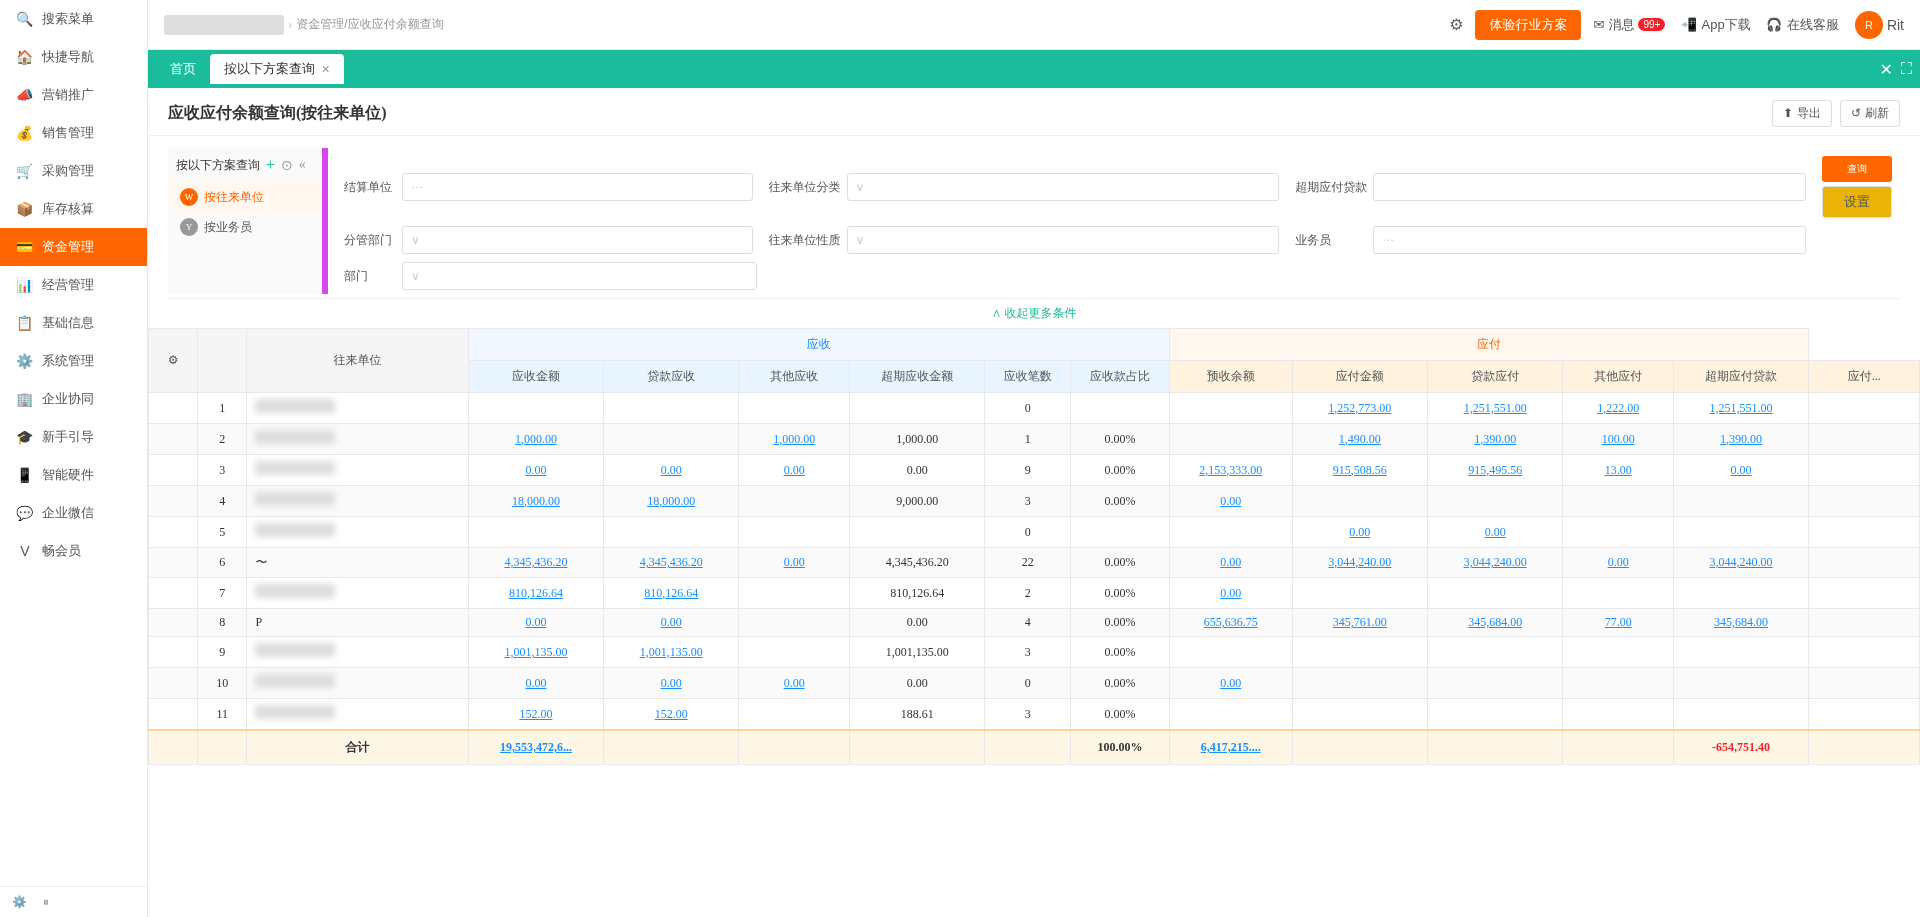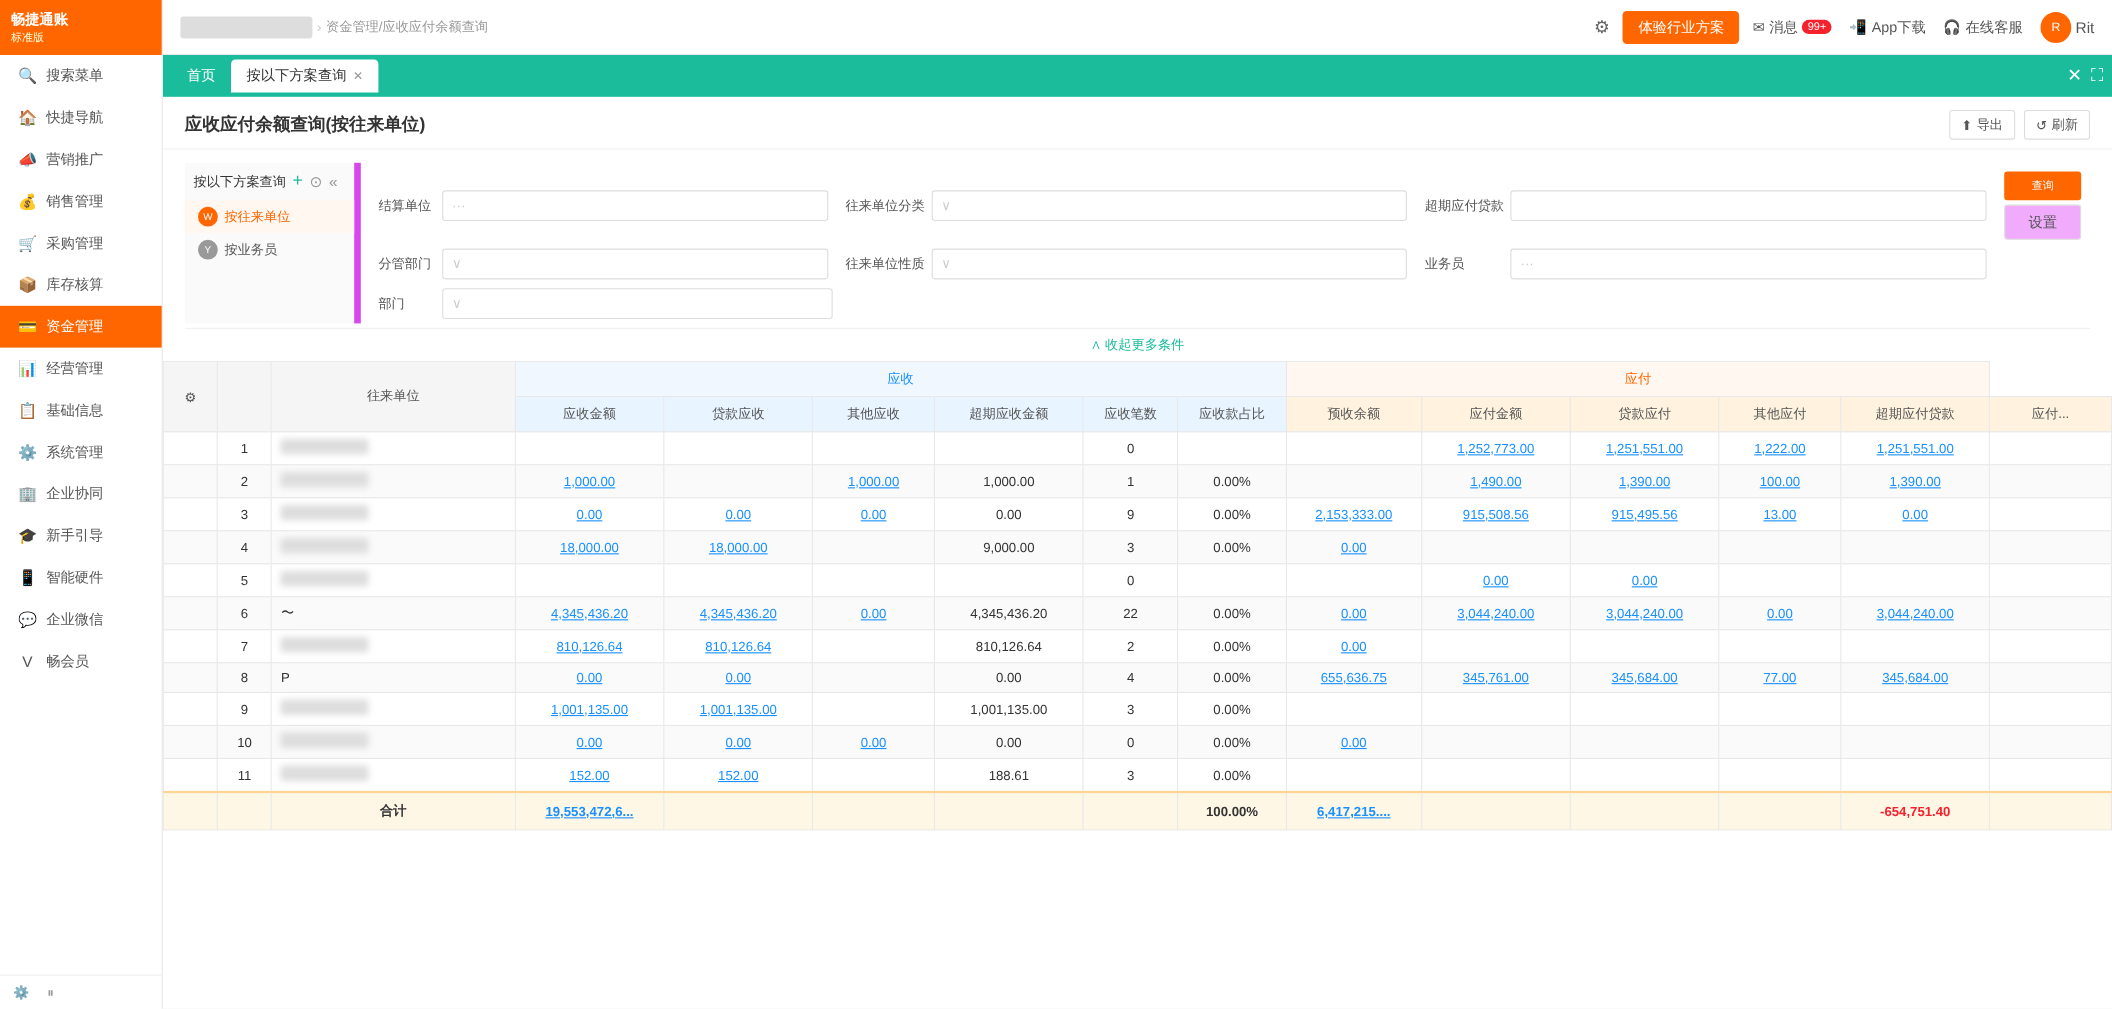--- a/index.html
+++ b/index.html
@@ -56,21 +56,21 @@
     }
     .tab-item.active { background: #fff; color: #333; }
     .tab-home { color: #fff; }
     .tab-close { font-size: 11px; cursor: pointer; color: #999; }
     .tab-bar-right { margin-left: auto; display: flex; align-items: center; gap: 8px; }
     .tab-bar-icon { color: #fff; font-size: 16px; cursor: pointer; }
 
     
     .main-content {
       position: absolute; left: 148px; top: 88px; right: 0; bottom: 0;
-      background: #f5f5f5; overflow: auto;
+      background: #f5f5f5; overflow: auto; font-family: Liberation Serif, serif;
     }
     .page-container { padding: 0; background: #fff; min-height: calc(100% - 0px); }
 
     
     .page-header {
       display: flex; align-items: center; justify-content: space-between;
       padding: 12px 20px 8px 20px; background: #fff; border-bottom: 1px solid #f0f0f0;
     }
     .page-title { font-size: 16px; font-weight: bold; color: #333; }
     .page-actions { display: flex; gap: 8px; }
@@ -110,45 +110,39 @@
     .table-footer { background: #fff7e6; border-top: 2px solid #ffd591; }
     .table-footer td { font-weight: bold; color: #333; padding: 8px; }
 
     
     .btn-query {
       background: #ff6600; color: #fff; border: none; padding: 6px 20px;
       border-radius: 3px; cursor: pointer; font-size: 10px; font-family: inherit;
       display: block; width: 100%;
     }
     .btn-set {
-      background: #f0abfc; color: #555; border: 1px solid #ddd; padding: 6px 20px;
+      background: #eab308; color: #555; border: 1px solid #ddd; padding: 6px 20px;
       border-radius: 3px; cursor: pointer; font-size: 13px; font-family: inherit;
       display: block; width: 100%;
     }
 
     .header-right-rit { font-size: 14px; color: #555; }
 
     .filter-section {
       padding: 12px 20px 0 20px; background: #fff;
     }
 
     .row-num { color: #999; text-align: center; }
 
     .blurred { filter: blur(3px); user-select: none; }
   </style>
 </head>
 <body>
 
 <div class="sidebar">
-  <div class="sidebar-logo">
-    <div>
-      <div class="sidebar-logo-text">畅捷通账</div>
-      <div style="font-size:10px;color:#ffd">标准版</div>
-    </div>
-  </div>
 
   <div class="sidebar-item">
     <span class="icon">🔍</span>
     <span>搜索菜单</span>
   </div>
   <div class="sidebar-item">
     <span class="icon">🏠</span>
     <span>快捷导航</span>
   </div>
   <div class="sidebar-item">

